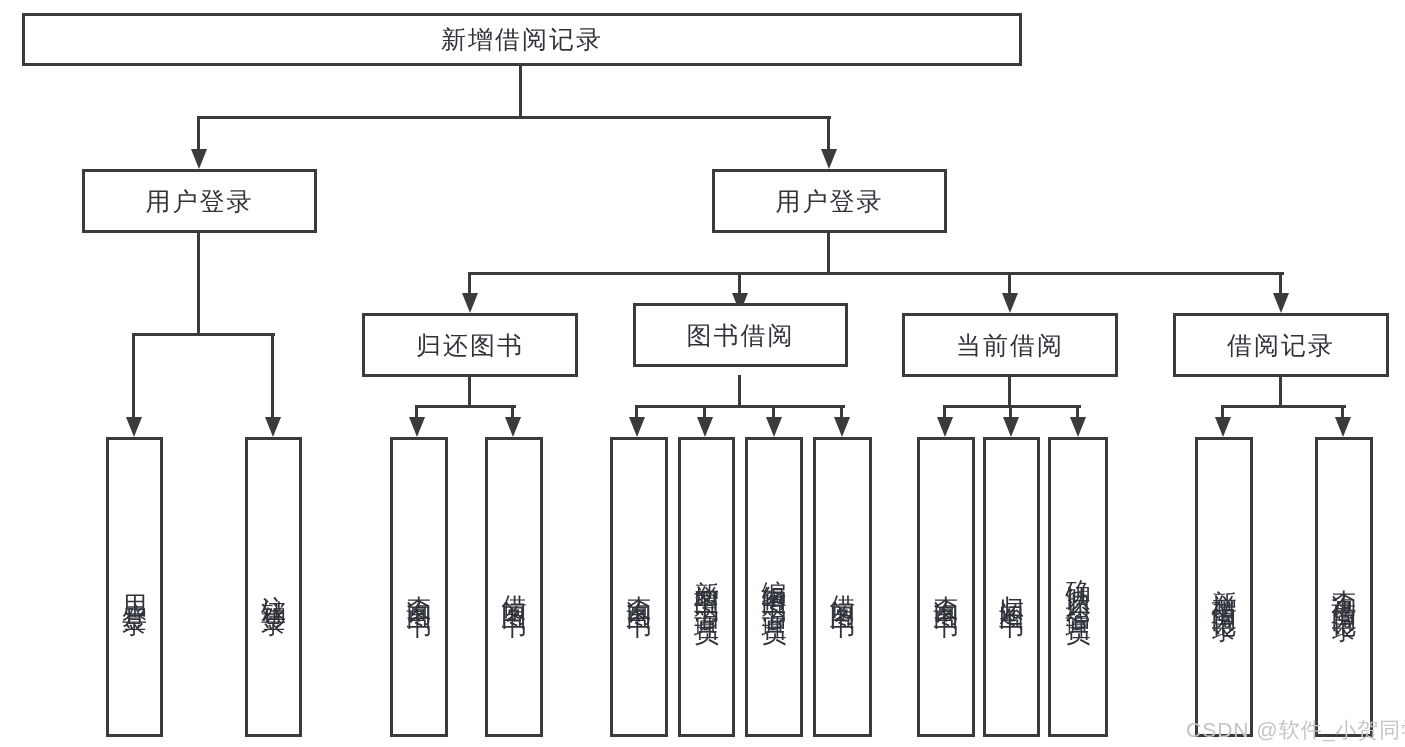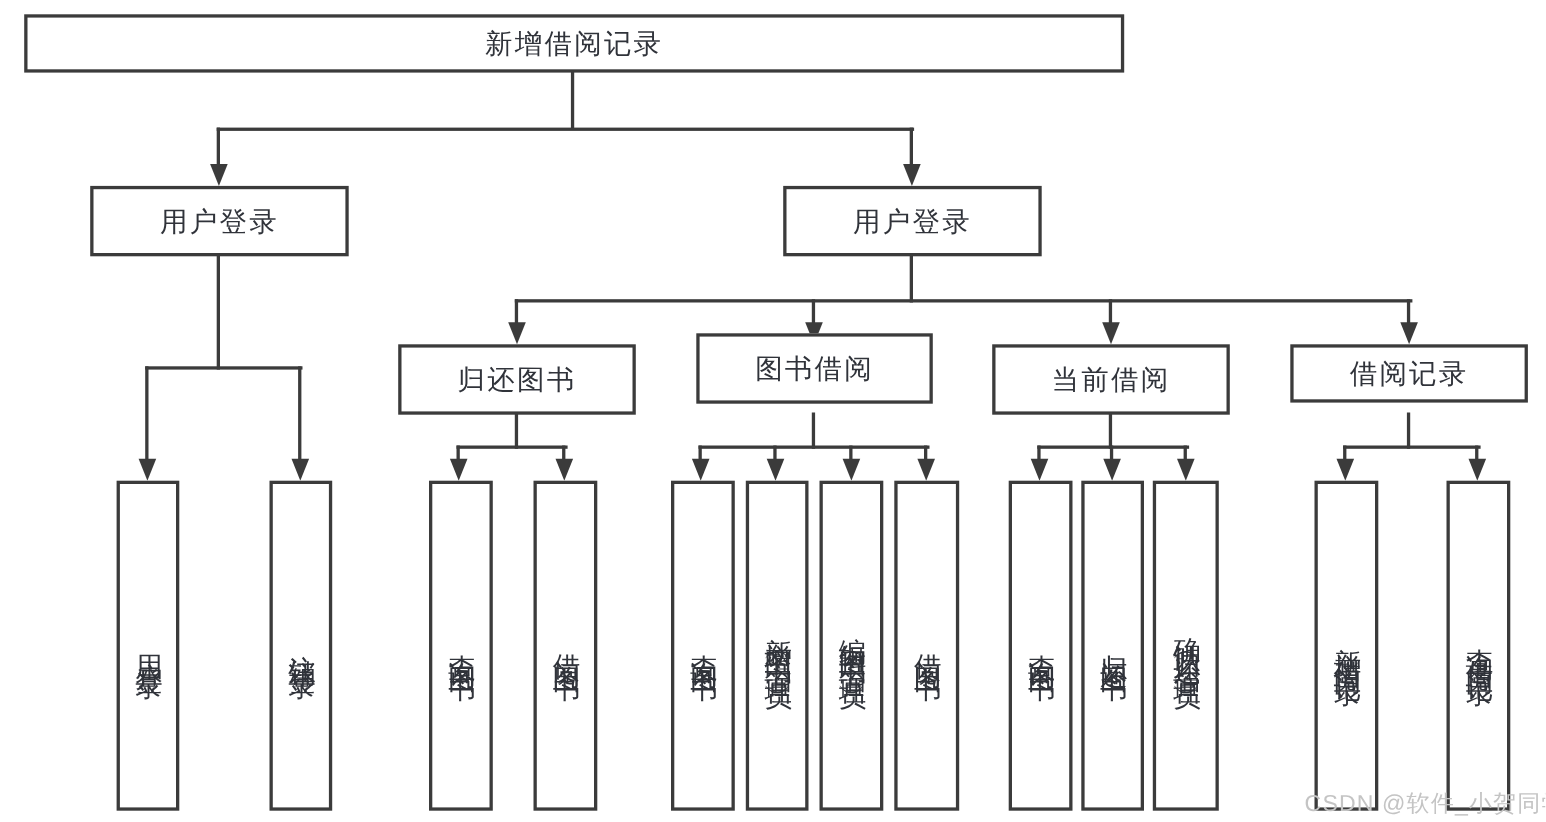--- a/index.html
+++ b/index.html
@@ -77,21 +77,21 @@
 
   <div class="box" style="left:362px;top:313px;width:216px;height:64px;">
     <span class="hlabel">归还图书</span>
   </div>
   <div class="box" style="left:633px;top:303px;width:215px;height:64px;">
     <span class="hlabel">图书借阅</span>
   </div>
   <div class="box" style="left:902px;top:313px;width:216px;height:64px;">
     <span class="hlabel">当前借阅</span>
   </div>
-  <div class="box" style="left:1173px;top:313px;width:216px;height:53px;">
+  <div class="box" style="left:1173px;top:313px;width:216px;height:64px;">
     <span class="hlabel">借阅记录</span>
   </div>
 
   <div class="vline" style="left:468px;top:375px;height:33px;"></div>
   <div class="hline" style="left:415px;top:405px;width:101px;"></div>
   <div class="vline" style="left:415px;top:405px;height:16px;"></div>
   <div class="tri" style="left:409px;top:417px;"></div>
   <div class="vline" style="left:511px;top:405px;height:16px;"></div>
   <div class="tri" style="left:505px;top:417px;"></div>
 

